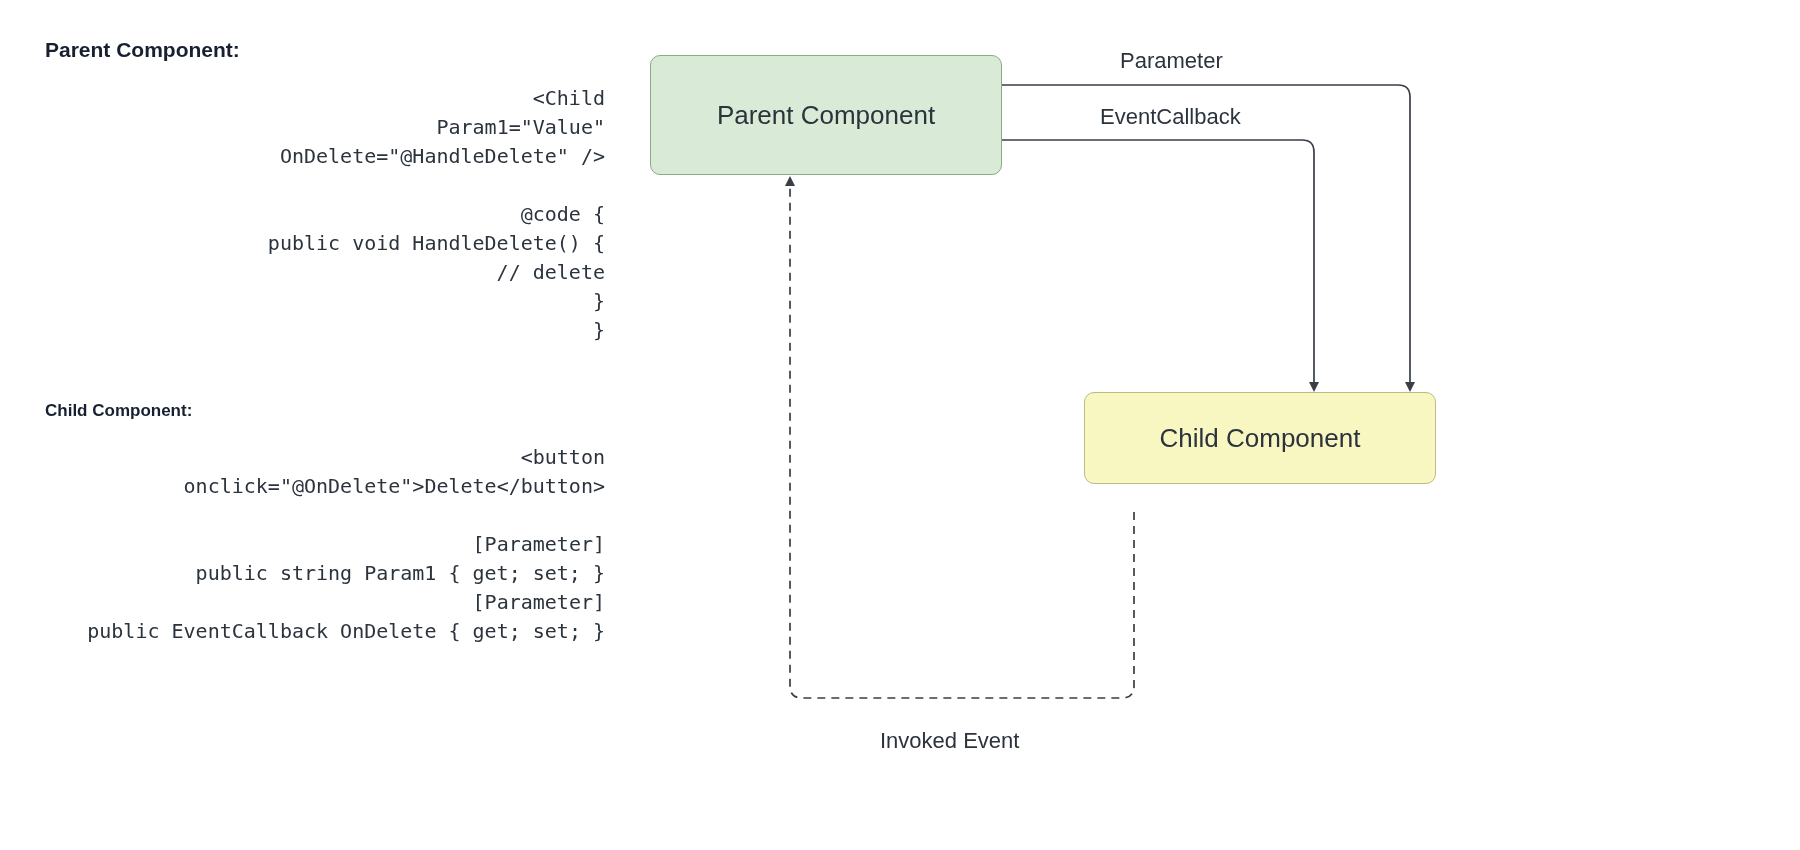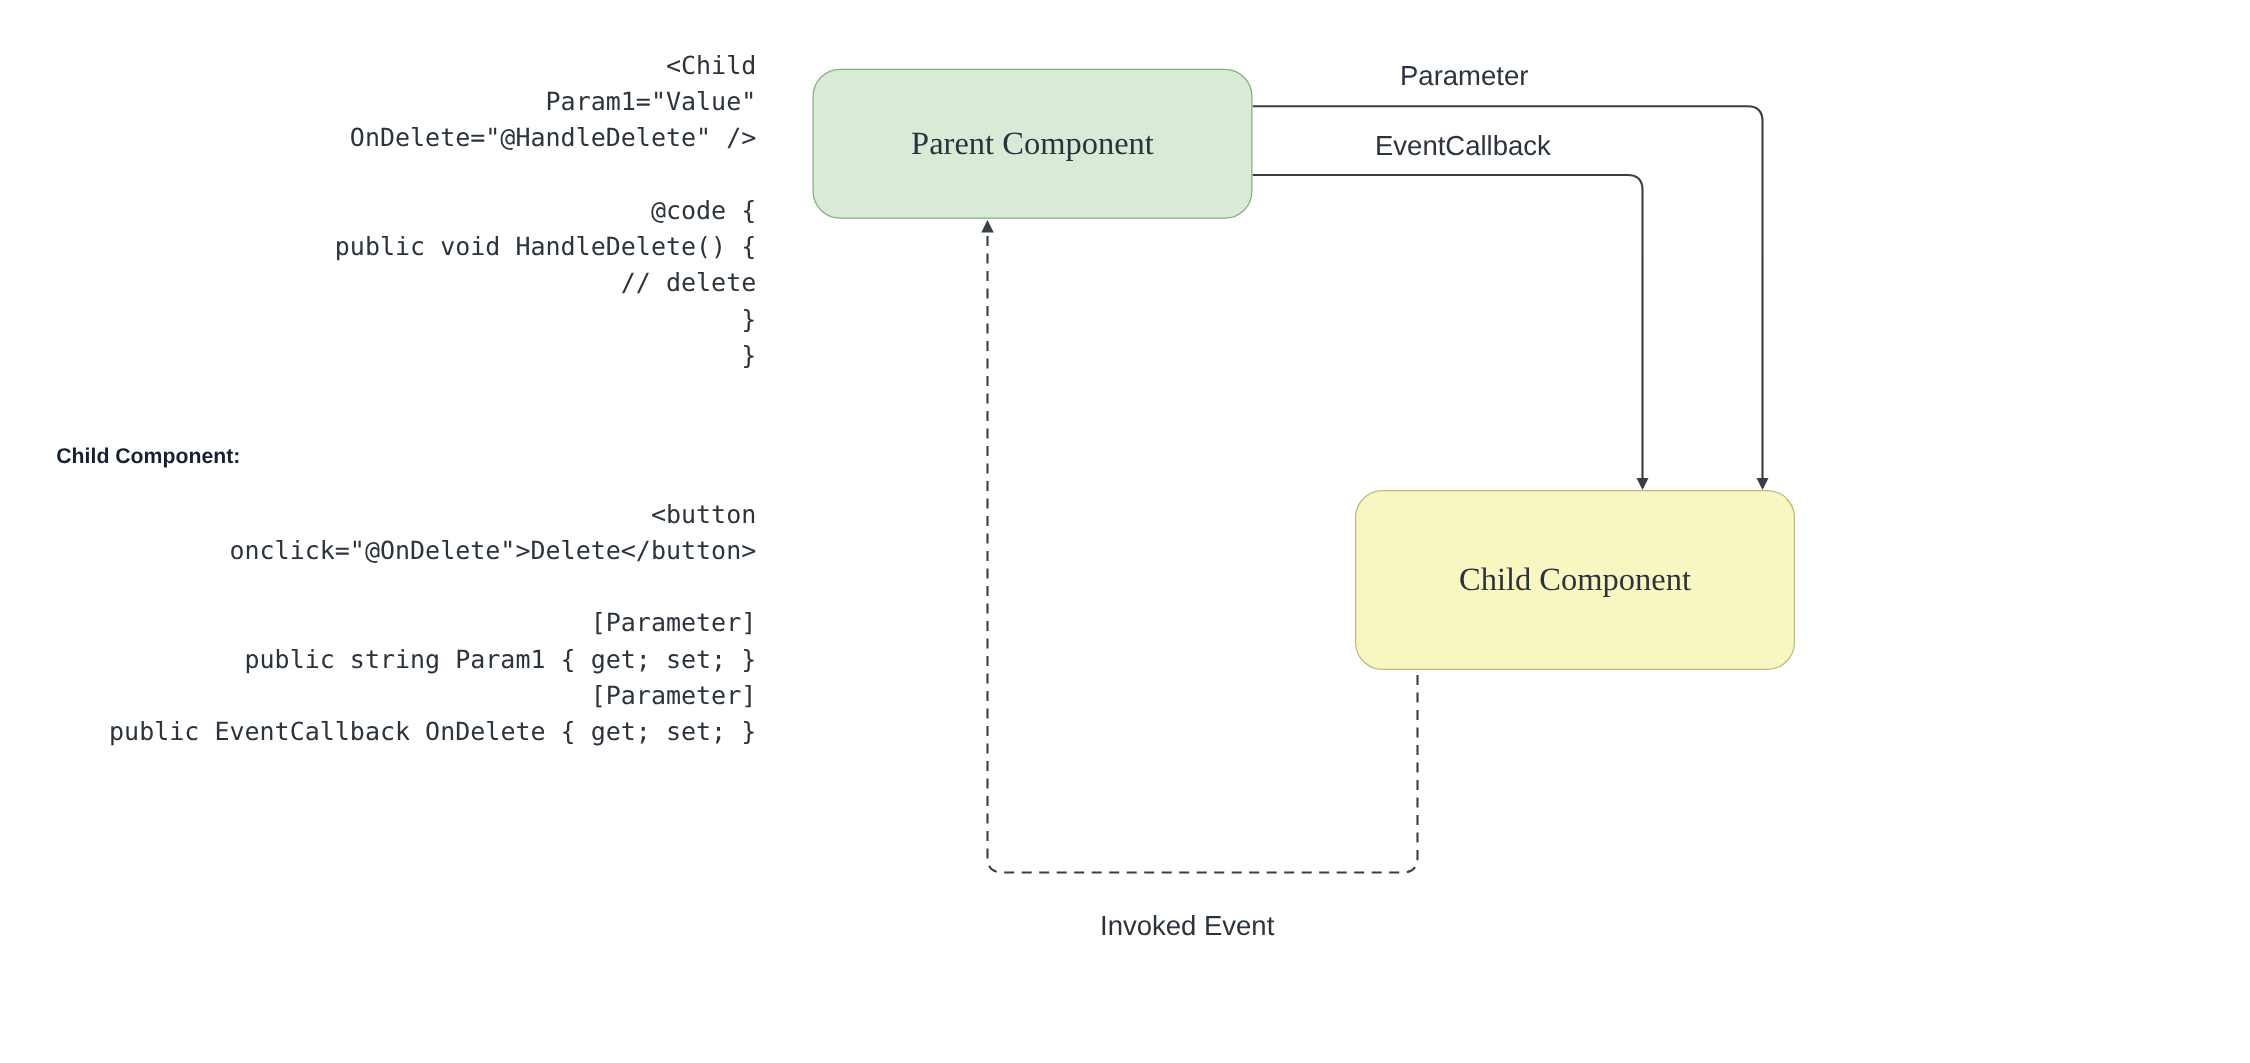--- a/index.html
+++ b/index.html
@@ -40,56 +40,56 @@
   }
   .diagram {
     position: absolute;
     left: 640px;
     top: 30px;
     width: 1110px;
     height: 760px;
   }
   .box {
     position: absolute;
-    border-radius: 22px;
+    border-radius: 10px;
     display: flex;
     align-items: center;
     justify-content: center;
     font-size: 26px;
     color: #2b333d;
     border: 1.5px solid;
-    font-family: Liberation Serif, serif;
   }
   .parent-box {
     left: 10px;
     top: 25px;
     width: 352px;
     height: 120px;
     background: #d9ead6;
     border-color: #85b07e;
   }
   .child-box {
     left: 444px;
     top: 362px;
     width: 352px;
-    height: 144px;
+    height: 92px;
     background: #f9f7c1;
     border-color: #bdbb80;
   }
   .arrow-label {
     position: absolute;
     font-size: 22px;
     color: #2b333d;
     text-align: left;
   }
 </style>
 </head>
 <body>
 
 <div class="code-panel">
+  <div class="heading">Parent Component:</div>
   <pre class="code">&lt;Child
    Param1="Value"
    OnDelete="@HandleDelete" /&gt;
 
 @code {
    public void HandleDelete() {
       // delete
    }
 }</pre>
 

